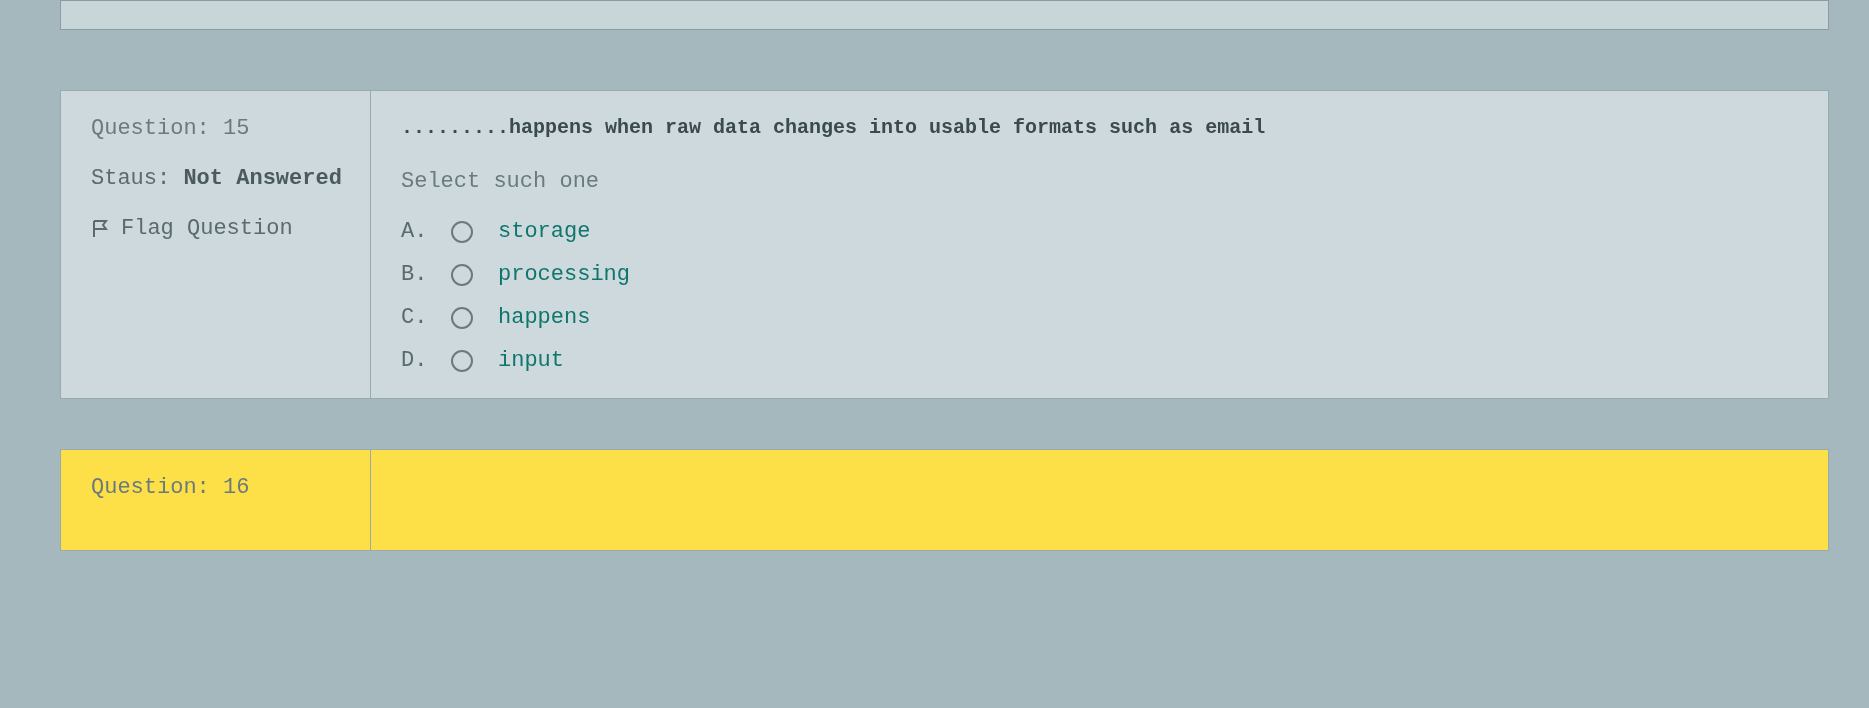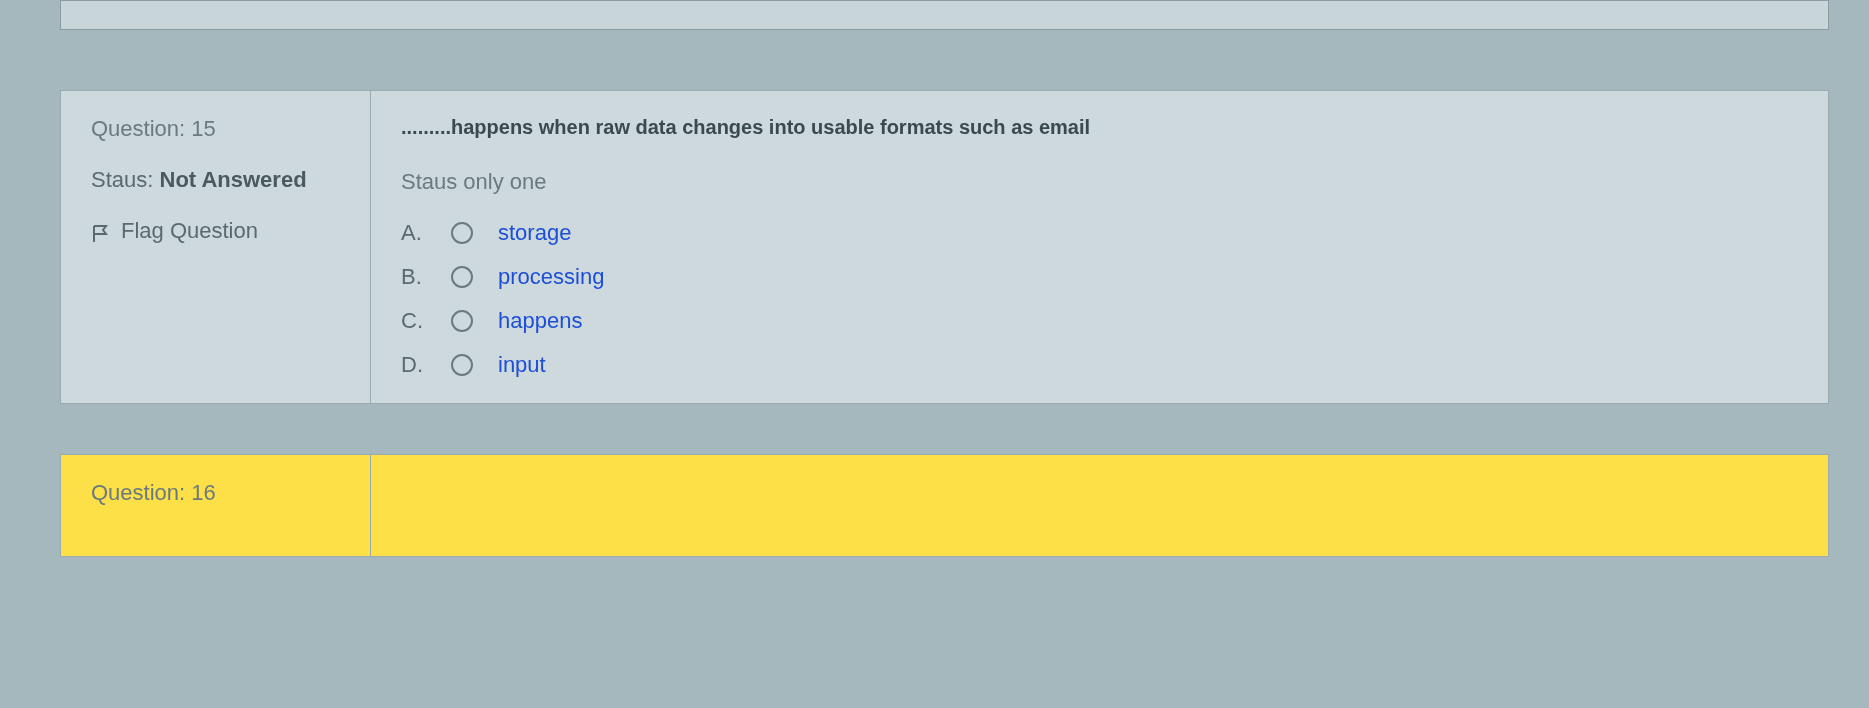--- a/index.html
+++ b/index.html
@@ -10,20 +10,21 @@
     body {
       background: #a5b8bd;
       font-family: Arial, Helvetica, sans-serif;
       padding: 0;
       width: 1869px;
       height: 708px;
       overflow: hidden;
     }
     .container {
       padding: 0 40px 16px 60px;
+      font-family: Liberation Mono, monospace;
     }
     .top-strip {
       height: 30px;
       background: #c8d6da;
       border: 1px solid #8a9ca1;
       margin: 0 40px 60px 60px;
     }
     .question-card {
       background: #cdd9dc;
       border: 1px solid #9aabaf;
@@ -49,21 +50,21 @@
     .status-label {
       display: inline;
     }
     .status-value {
       font-weight: bold;
       color: #4a5a5e;
       margin-top: 44px;
     }
     .flag-question {
       display: flex;
-      align-items: flex-end;
+      align-items: center;
       gap: 10px;
       color: #5a6a6e;
       cursor: pointer;
       font-size: 22px;
     }
     .flag-icon {
       display: inline-block;
       width: 20px;
       height: 20px;
     }
@@ -101,21 +102,21 @@
     .radio {
       width: 22px;
       height: 22px;
       border: 2px solid #6a7a7e;
       border-radius: 50%;
       display: inline-block;
       cursor: pointer;
       background: transparent;
     }
     .option-label {
-      color: #1d4ed8;
+      color: #0f766e;
     }
     .question-card-partial {
       background: #fde047;
       border: 1px solid #9aabaf;
       display: flex;
     }
     .question-content-partial {
       flex: 1;
       padding: 25px 30px 10px 30px;
     }
@@ -138,21 +139,21 @@
         <span class="flag-icon">
           <svg viewBox="0 0 20 20" width="20" height="20">
             <path d="M3 2 L3 18 M3 2 L15 2 L12 6 L15 10 L3 10" stroke="#5a6a6e" stroke-width="2" fill="none"></path>
           </svg>
         </span>
         <span>Flag Question</span>
       </div>
     </div>
     <div class="question-content">
       <div class="question-text">.........happens when raw data changes into usable formats such as email</div>
-      <div class="instruction">Staus only one</div>
+      <div class="instruction">Select such one</div>
       <div class="options">
         <div class="option-row">
           <span class="option-letter">A.</span>
           <span class="radio"></span>
           <span class="option-label">storage</span>
         </div>
         <div class="option-row">
           <span class="option-letter">B.</span>
           <span class="radio"></span>
           <span class="option-label">processing</span>

